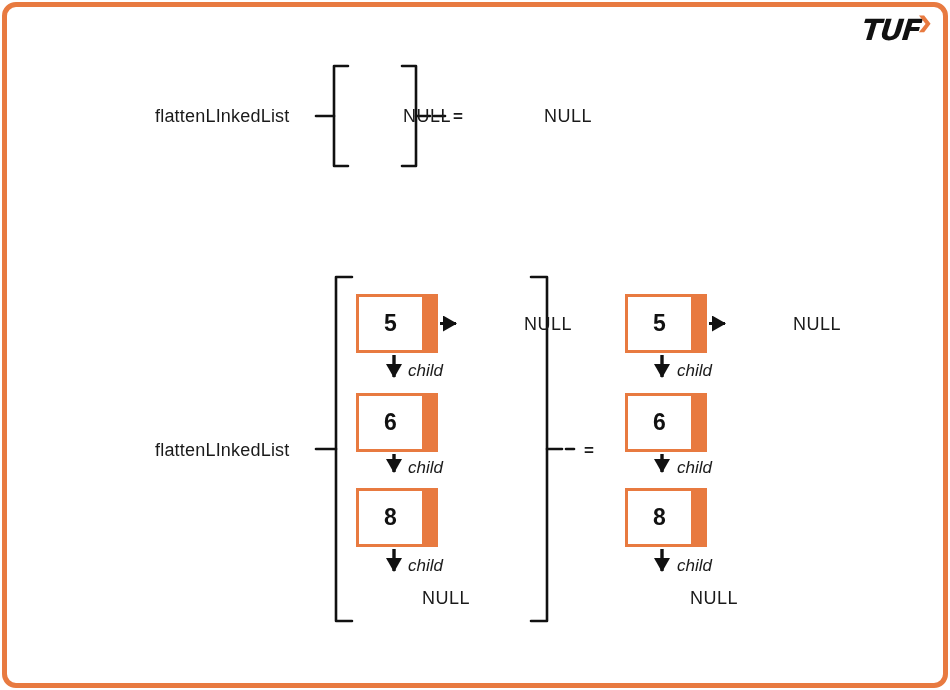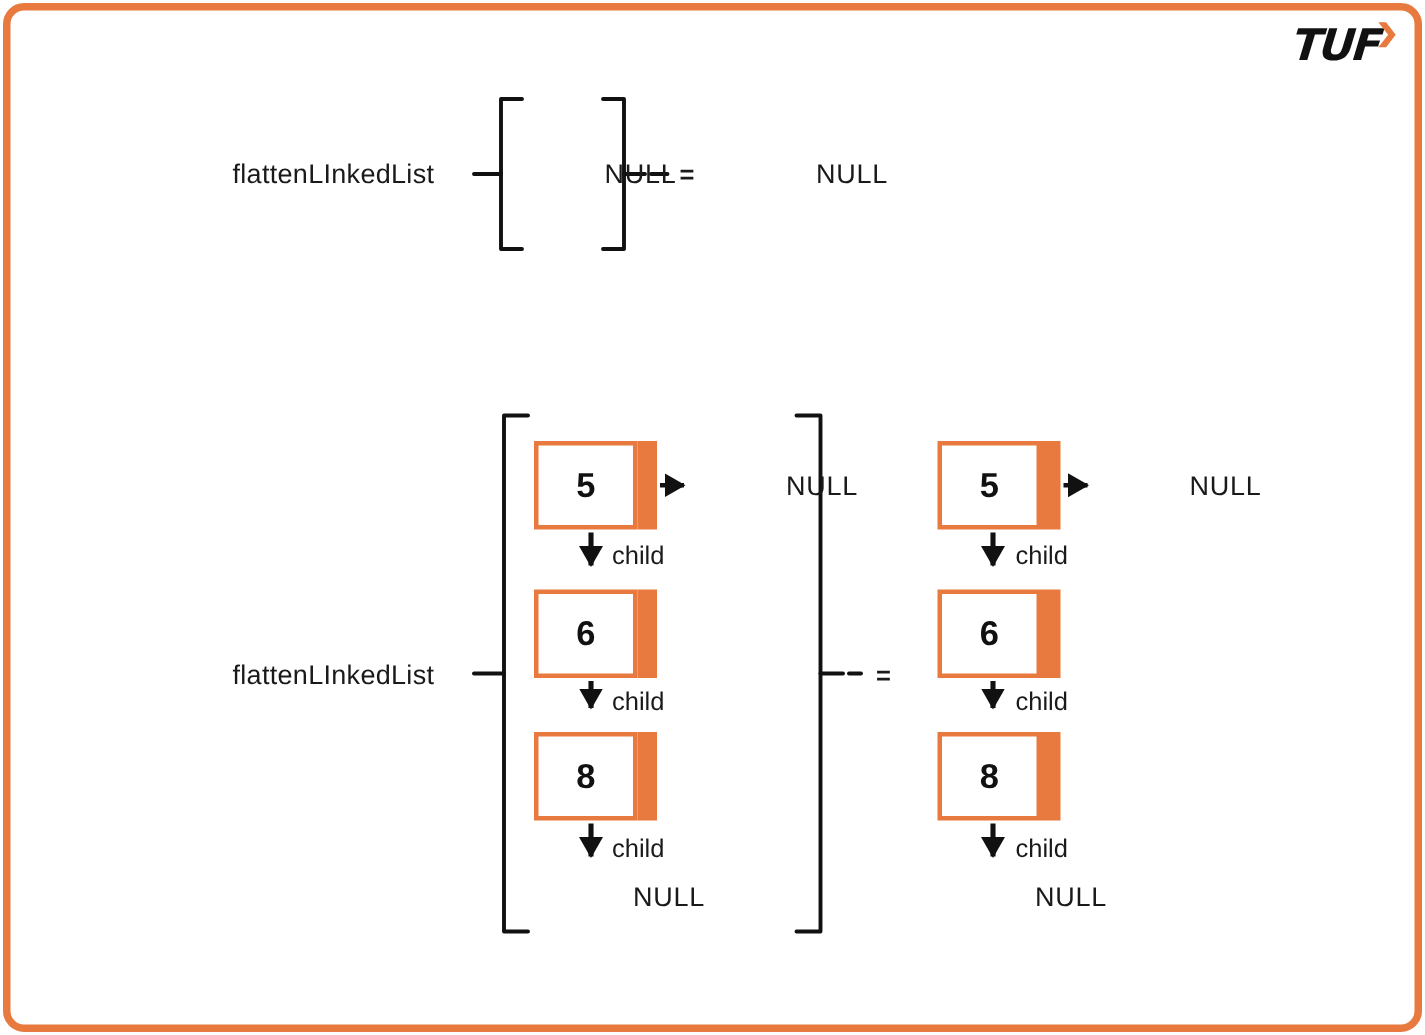--- a/index.html
+++ b/index.html
@@ -21,21 +21,21 @@
   }
   .overlay {
     position: absolute;
     left: 0; top: 0;
     width: 950px; height: 690px;
   }
   .txt { position: absolute; white-space: nowrap; line-height: 20px; }
   .fn-label { font-size: 18px; color: #1a1a1a; letter-spacing: 0.2px; }
   .null-txt { font-size: 18px; color: #1a1a1a; letter-spacing: 0.5px; margin-left: 48px; }
   .eq-txt { font-size: 17px; font-weight: 600; color: #1a1a1a; }
-  .child-txt { font-size: 17px; color: #1a1a1a; }
+  .child-txt { font-size: 17px; color: #1a1a1a; font-style: italic; }
   .center46 { width: 46px; text-align: center; }
   .node {
     position: absolute;
     display: flex;
     width: 82px; height: 59px;
     box-sizing: border-box;
   }
   .node-cell {
     width: 69px; height: 59px;
     box-sizing: border-box;

